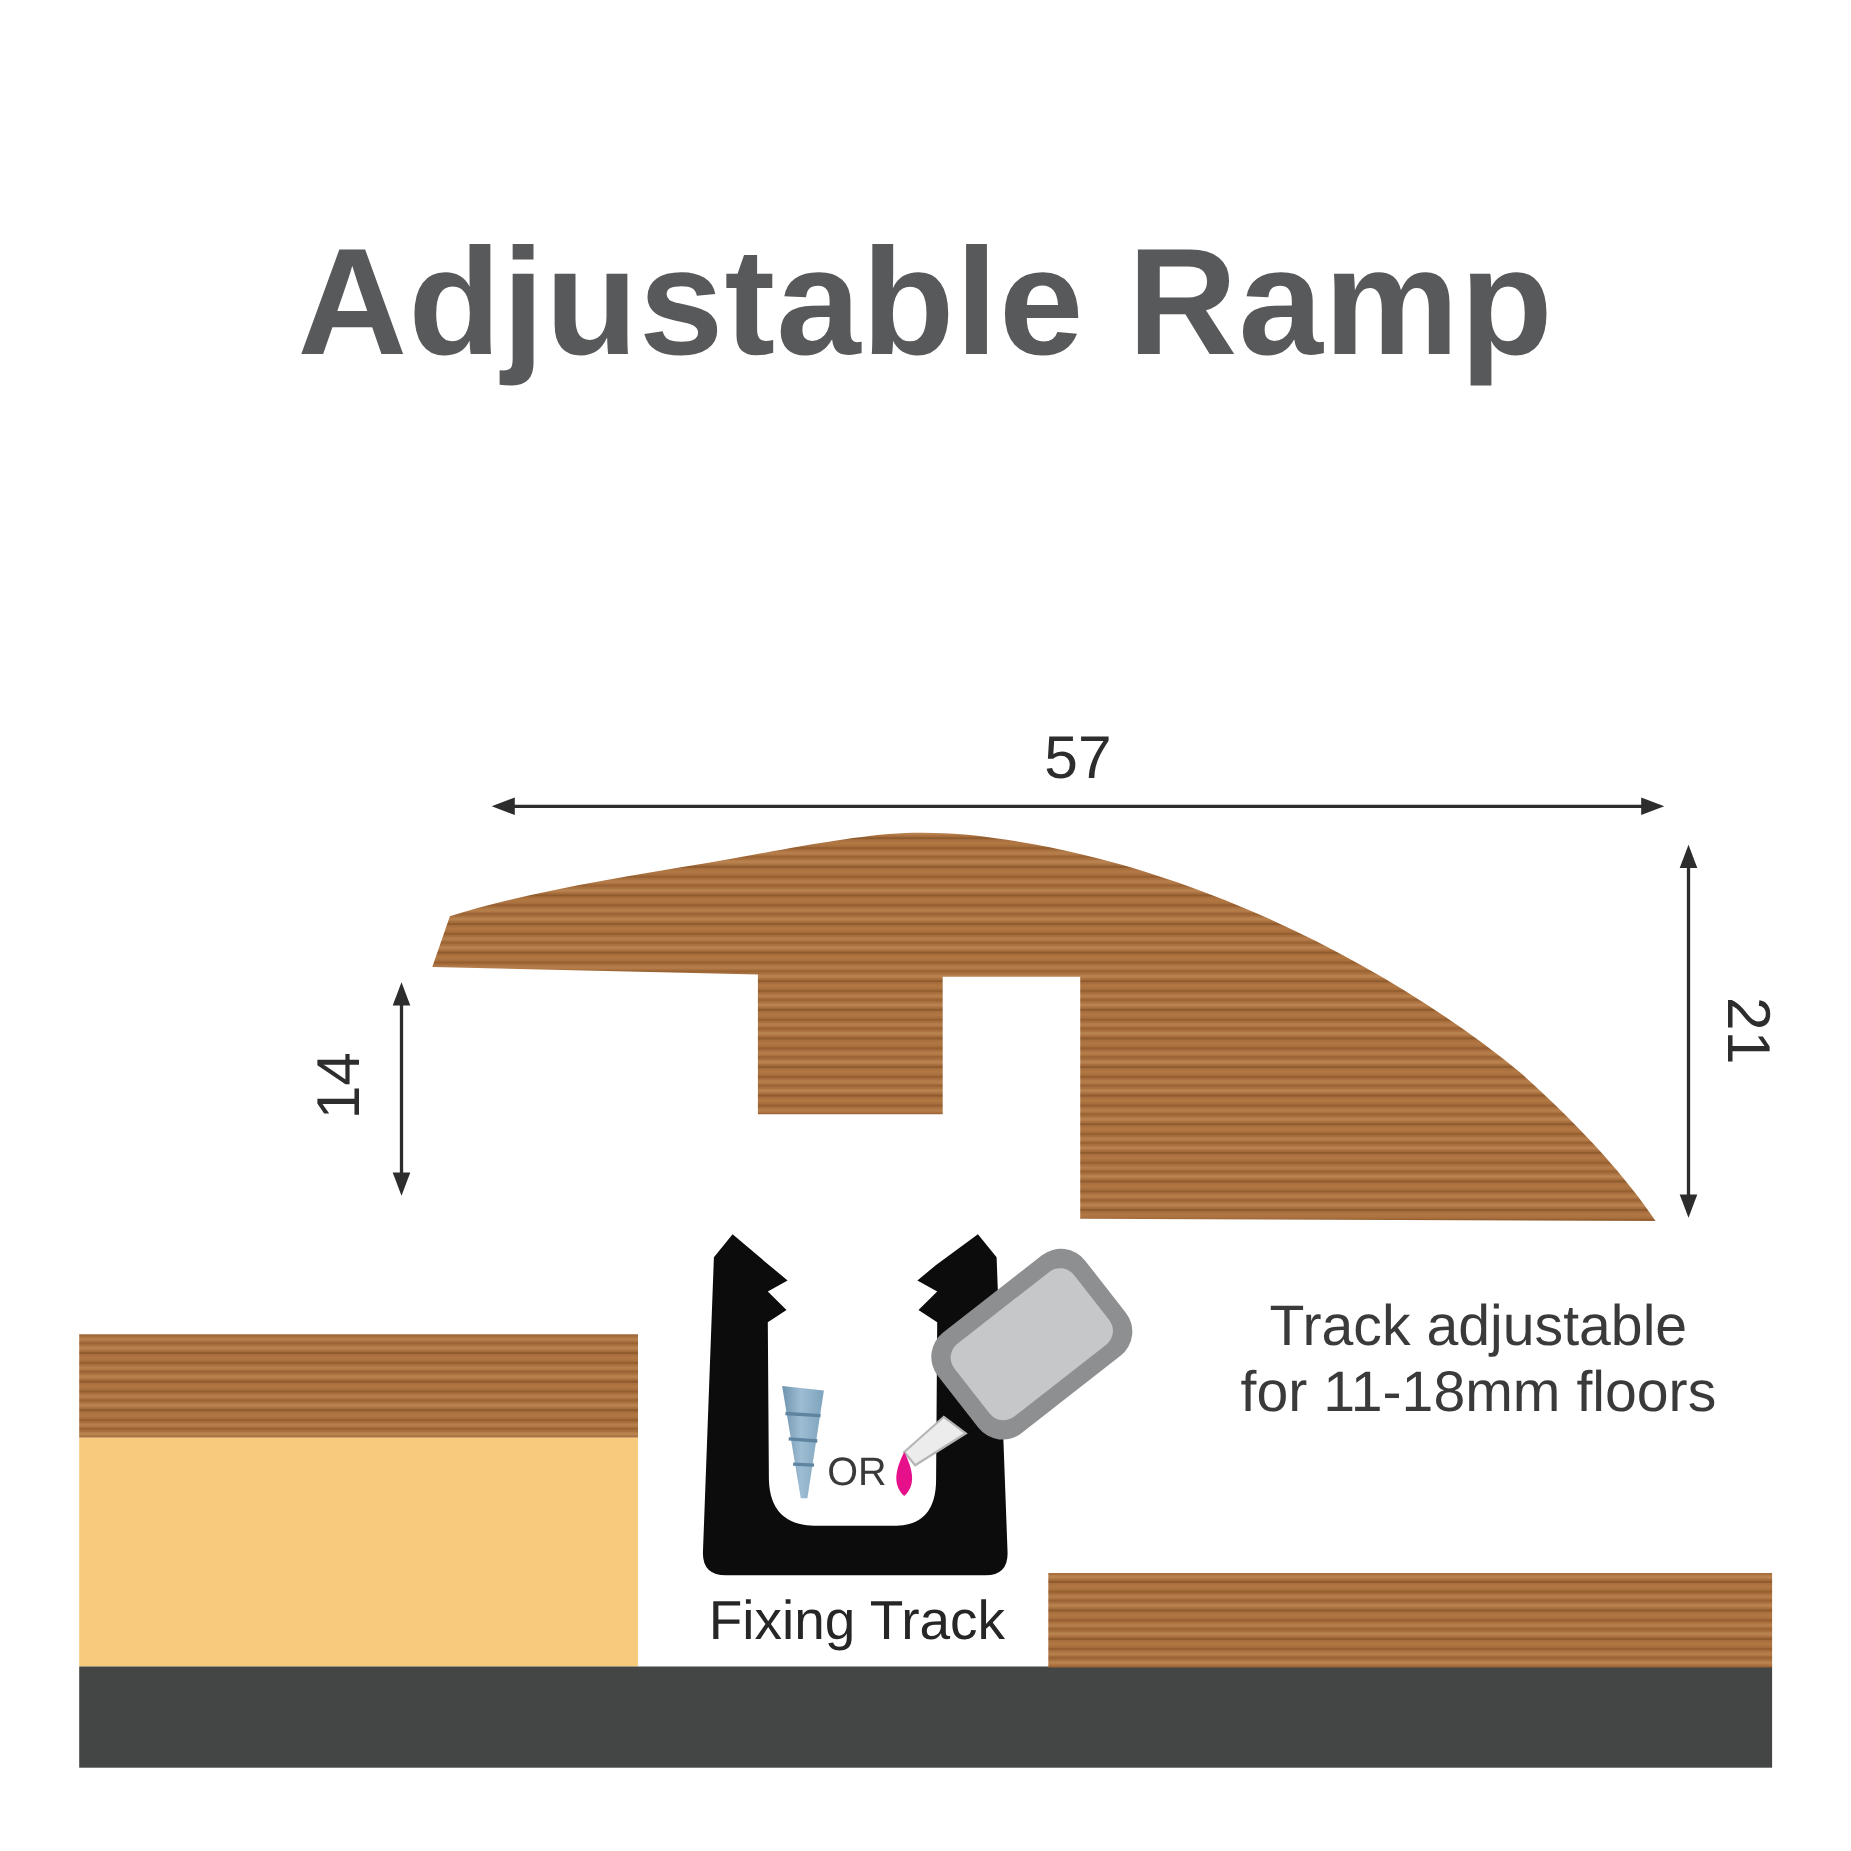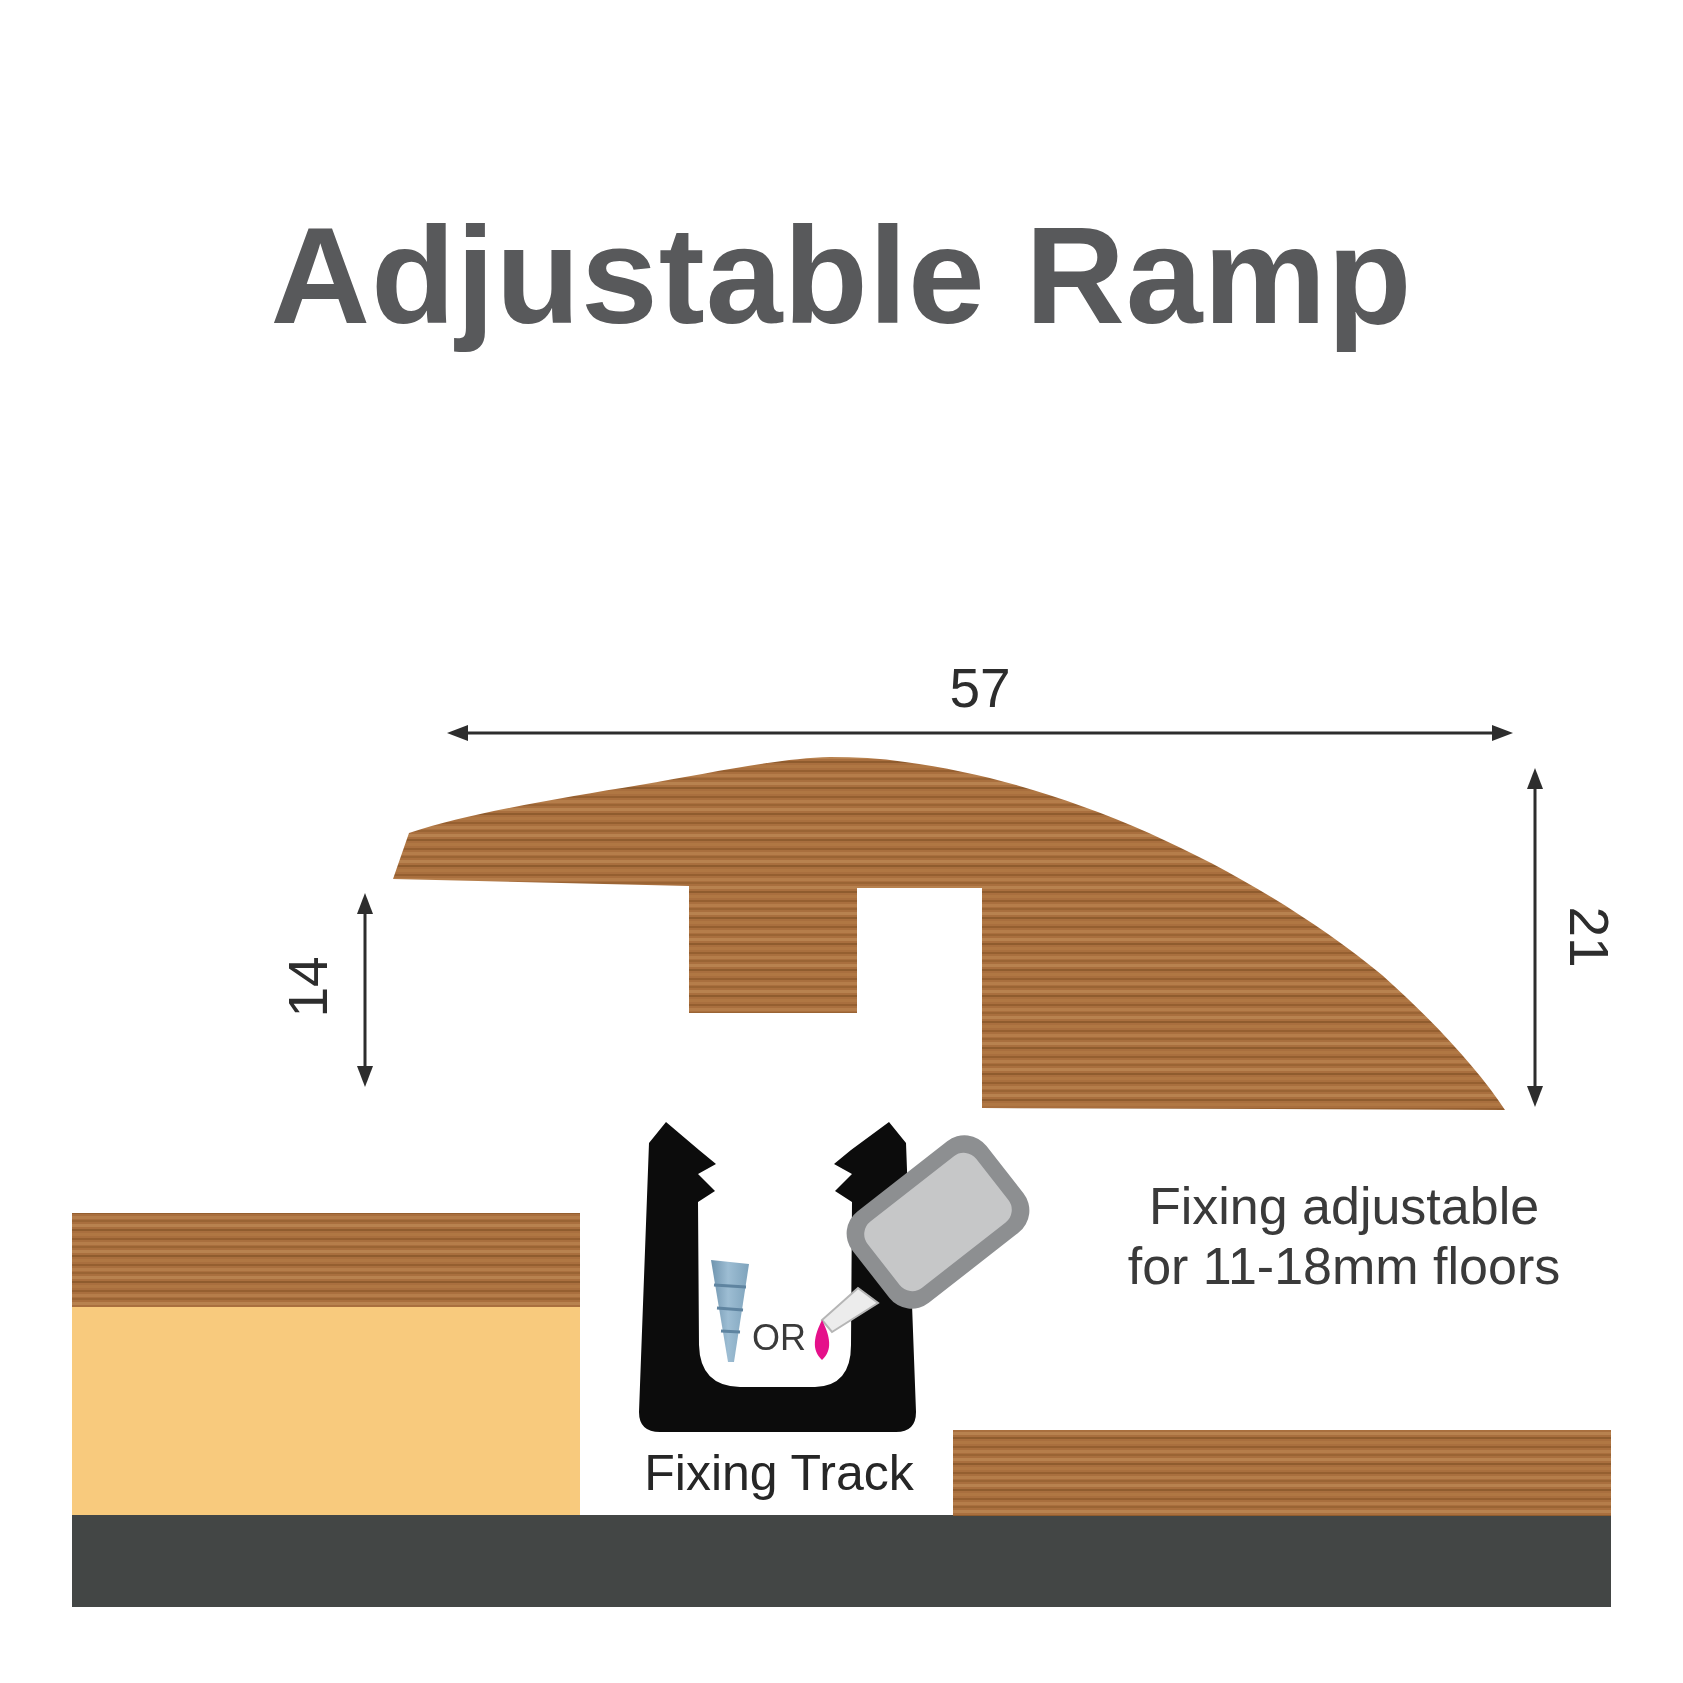--- a/index.html
+++ b/index.html
@@ -31,21 +31,21 @@
   }
   svg.diagram{position:absolute;top:0;left:0;}
   text{font-family:"Liberation Sans", sans-serif;}
 </style>
 </head>
 <body>
 
 <div class="title">Adjustable Ramp</div>
 
 <div class="note">
-  <div>Fixing adjustable</div>
+  <div>Track adjustable</div>
   <div>for 11-18mm floors</div>
 </div>
 
 <svg class="diagram" width="1683" height="1683" viewBox="0 0 1683 1683">
   <defs>
     <pattern id="wood" patternUnits="userSpaceOnUse" width="300" height="26">
       <rect width="300" height="26" fill="#a96f3e"></rect>
       <rect y="2" width="300" height="3" fill="#b8824f"></rect>
       <rect y="7" width="300" height="2" fill="#8f5c2e"></rect>
       <rect y="11" width="300" height="3" fill="#b07743"></rect>

